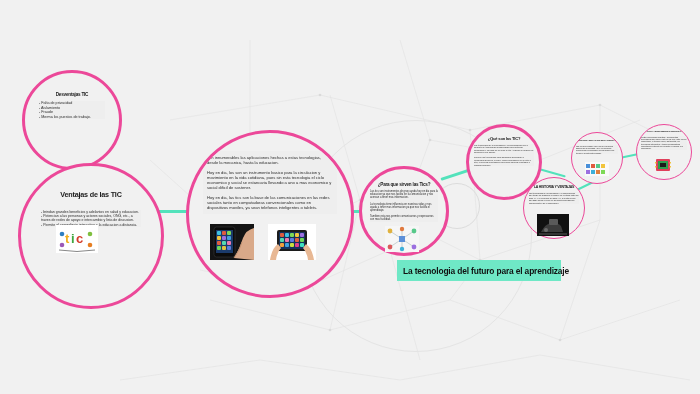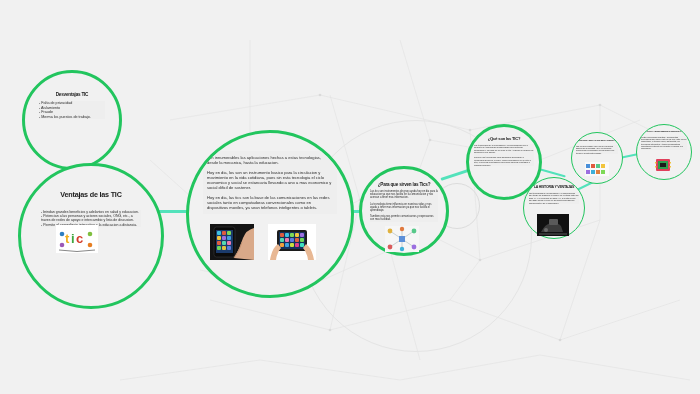--- a/index.html
+++ b/index.html
@@ -12,21 +12,21 @@
   }
   #canvas{position:absolute;inset:0;width:700px;height:394px;}
 
   .bg-net{position:absolute;left:0;top:0;width:700px;height:394px;pointer-events:none;}
 
   
   .node{
     position:absolute;
     border-radius:50%;
     background:#f1f1f1;
-    border:2px solid #22c55e;
+    border:2px solid #ec4899;
     box-sizing:border-box;
     display:flex;
     flex-direction:column;
     align-items:center;
     overflow:hidden;
   }
   .node.thick{border-width:3px;}
   .node.thin{border-width:1.5px;}
 
   .node-title{
@@ -302,14 +302,17 @@
     <rect x="3" y="3" width="10" height="8" fill="#2e9e4f"></rect>
     <rect x="5" y="5" width="6" height="4" fill="#1b1b1b"></rect>
     <g fill="#f2c53d">
       <rect x="0" y="4" width="1.5" height="1.5"></rect>
       <rect x="0" y="8" width="1.5" height="1.5"></rect>
       <rect x="14.5" y="4" width="1.5" height="1.5"></rect>
       <rect x="14.5" y="8" width="1.5" height="1.5"></rect>
     </g>
   </svg>
 
+  <div id="title-banner">
+    <span>La tecnologia del futuro para el aprendizaje</span>
+  </div>
 
 </div>
 
 </body></html>

